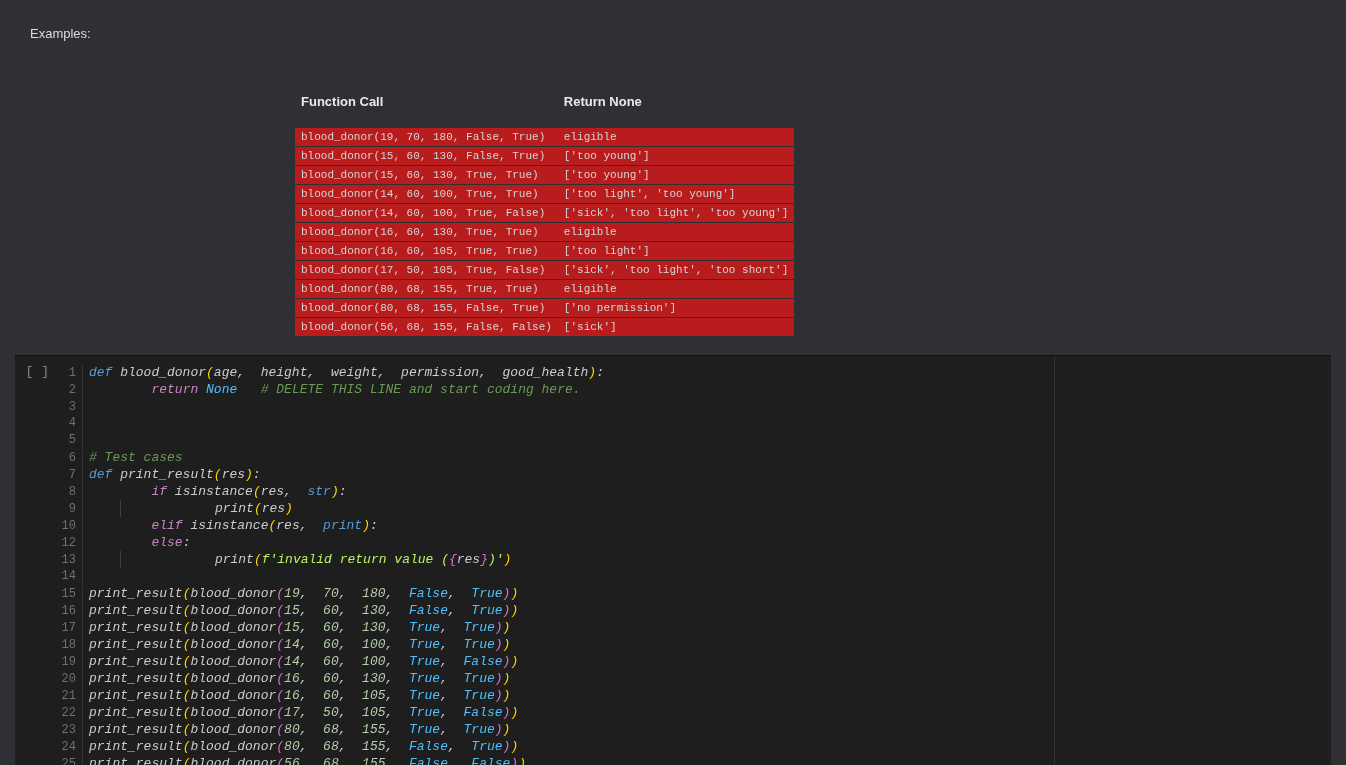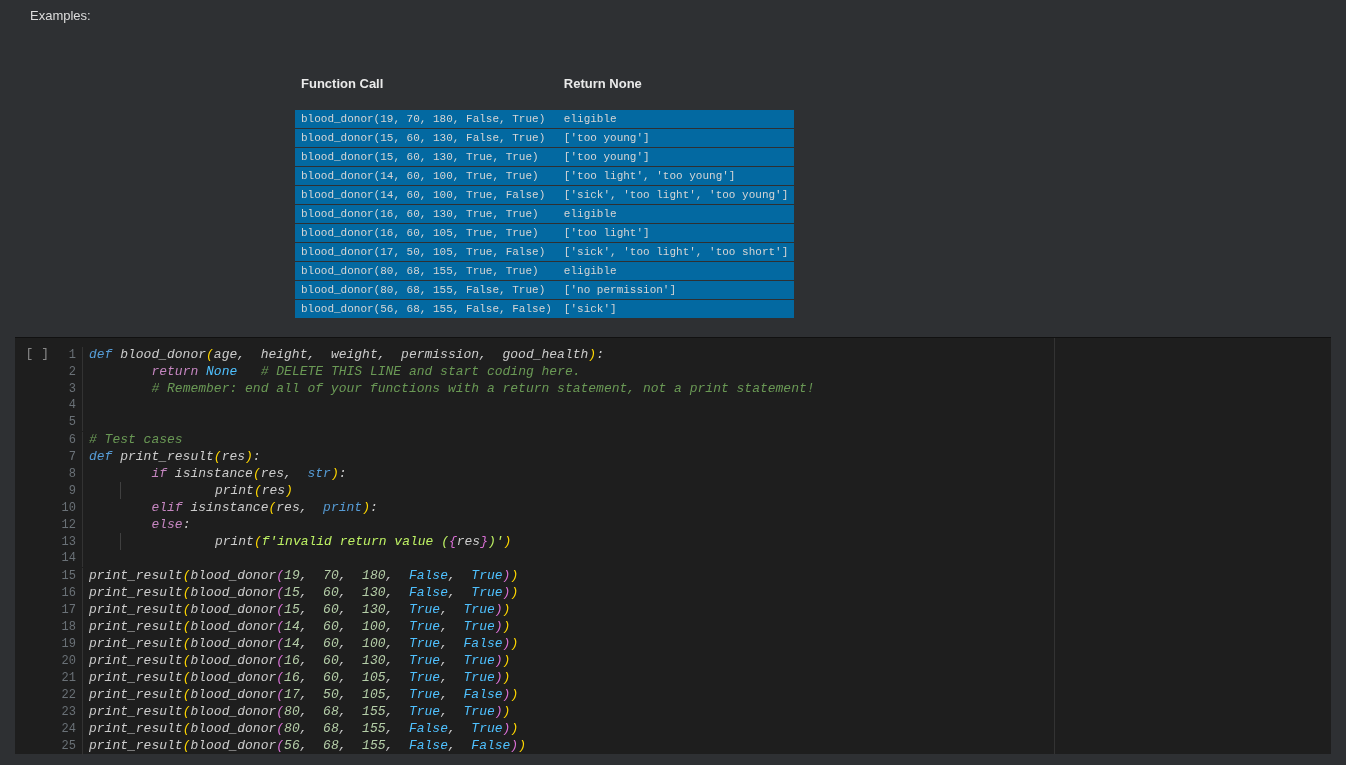--- a/index.html
+++ b/index.html
@@ -1,23 +1,23 @@
 <!DOCTYPE html>
 <html><head>
 <meta charset="utf-8">
 <style>
   * { box-sizing: border-box; margin: 0; padding: 0; }
   html, body { width: 1346px; height: 765px; background: #2e3033; color: #ddd; font-family: Arial, sans-serif; font-size: 13px; overflow: hidden; }
   .outer { padding: 0; }
-  .examples-region { padding: 8px 30px 18px 30px; border-radius: 26px; }
+  .examples-region { padding: 26px 30px 18px 30px; border-radius: 26px; }
   .examples-label { color: #ddd; font-size: 13px; margin-bottom: 14px; }
   .examples-table-wrap { margin-left: 265px; width: 390px; margin-top: 46px; }
   table.ex { border-collapse: separate; border-spacing: 0 1px; width: 100%; }
   table.ex th { text-align: left; font-weight: bold; font-size: 13px; color: #eaeaea; padding: 6px 6px 18px 6px; }
-  table.ex td { font-family: "Consolas","Courier New",monospace; font-size: 11px; color: #d5d5d5; background: #0369a1; padding: 3px 6px; white-space: nowrap; }
+  table.ex td { font-family: "Consolas","Courier New",monospace; font-size: 11px; color: #d5d5d5; background: #b91c1c; padding: 3px 6px; white-space: nowrap; }
   table.ex tr td:first-child { width: 200px; }
   .code-cell { margin: 0 15px; background: #1e1e1e; color: #d4d4d4; font-family: "Consolas","Courier New",monospace; font-size: 13px; display: flex; border-top: 1px solid #111; position: relative; }
   .code-gutter-exec { width: 40px; text-align: right; padding: 8px 6px 0 0; color: #888; font-size: 13px; }
   .code-lines { flex: 1; padding-top: 8px; position: relative; }
   .code-lines::after { content: ""; position: absolute; right: 276px; top: 0; bottom: 0; width: 1px; background: #333; }
   .line { display: flex; align-items: baseline; line-height: 17px; height: 17px; }
   .ln { display: inline-block; width: 28px; text-align: right; color: #6a7177; padding-right: 6px; border-right: 1px solid #333; margin-right: 6px; font-size: 12px; }
   .code-text { white-space: pre; font-style: italic; }
   .kw { color: #569cd6; }
   .ctl { color: #c586c0; }
@@ -102,21 +102,21 @@
         <div class="line">
           <span class="ln">1</span>
           <span class="code-text"><span class="kw">def</span><span class="fn"> blood_donor</span><span class="paren">(</span><span class="fn">age</span><span class="punct">,  </span><span class="fn">height</span><span class="punct">,  </span><span class="fn">weight</span><span class="punct">,  </span><span class="fn">permission</span><span class="punct">,  </span><span class="fn">good_health</span><span class="paren">)</span><span class="punct">:</span></span>
         </div>
         <div class="line">
           <span class="ln">2</span>
           <span class="code-text"><span>    </span><span>    </span><span class="ctl">return</span><span class="fn"> </span><span class="const">None</span><span class="fn">   </span><span class="cmt"># DELETE THIS LINE and start coding here.</span></span>
         </div>
         <div class="line">
           <span class="ln">3</span>
-          <span class="code-text"><span>    </span><span>    </span><span class="cmt"># Remember: end all of your functions with a return statement, not a print statement!</span></span>
+          <span class="code-text"><span>    </span><span>    </span></span>
         </div>
         <div class="line">
           <span class="ln">4</span>
           <span class="code-text"></span>
         </div>
         <div class="line">
           <span class="ln">5</span>
           <span class="code-text"></span>
         </div>
         <div class="line">

